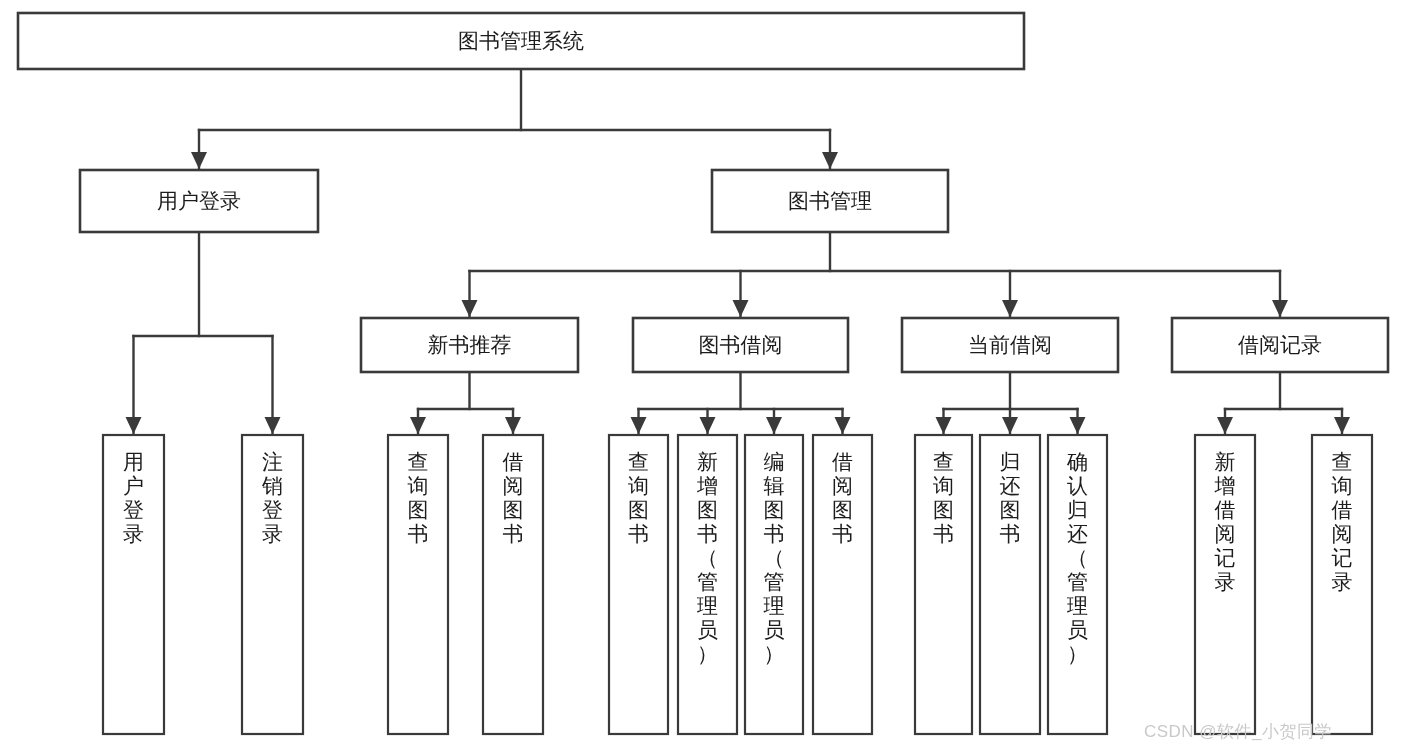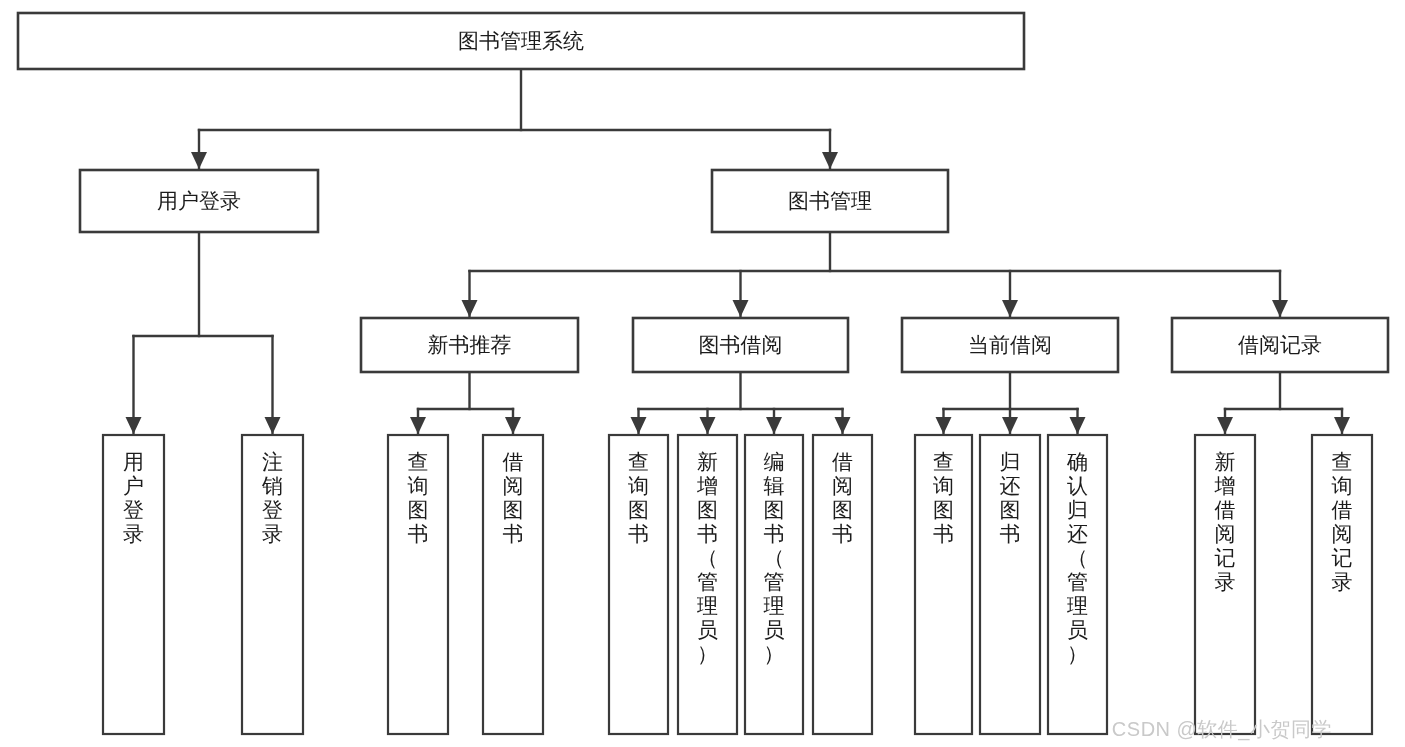--- a/index.html
+++ b/index.html
@@ -59,21 +59,21 @@
     fill: #1c1c1c;
     font-family: "Liberation Sans", "DejaVu Sans", sans-serif;
     font-size: 21px;
     text-anchor: middle;
   }
   .watermark {
     position: absolute;
     right: 8px;
     bottom: 4px;
     color: #c9c9c9;
-    font-size: 20px;
+    font-size: 17px;
     font-family: "Liberation Sans", "DejaVu Sans", sans-serif;
     white-space: nowrap;
     letter-spacing: 0.5px;
     user-select: none;
   }
 </style>
 </head>
 <body>
 
 <div id="diagram-root">

